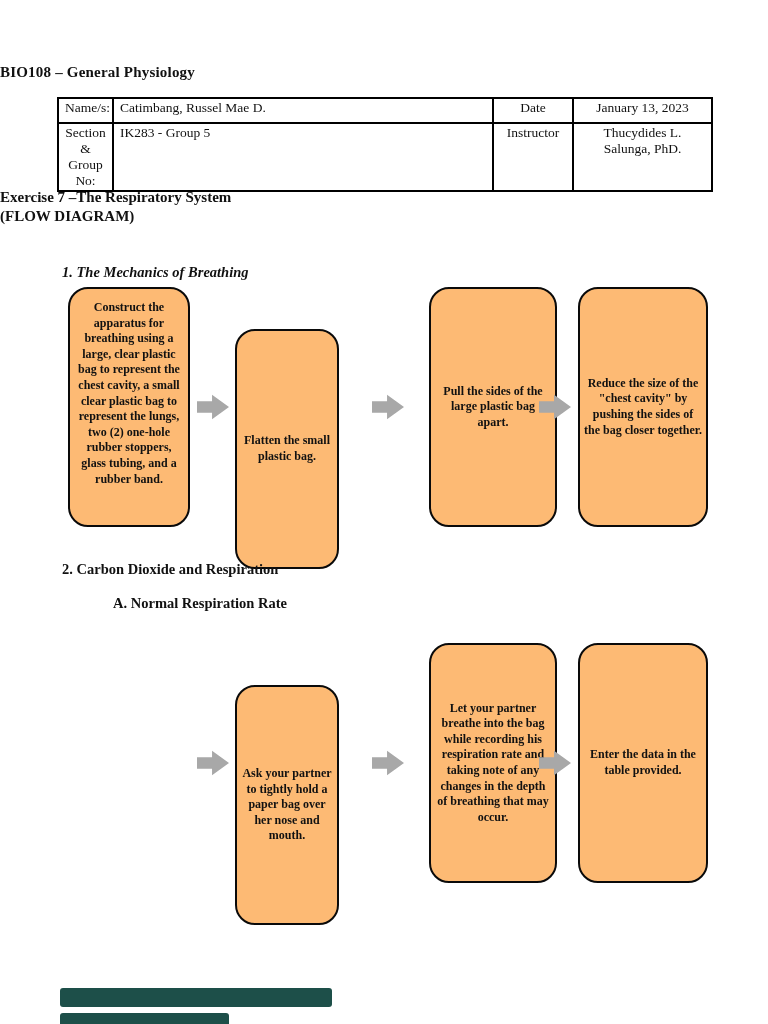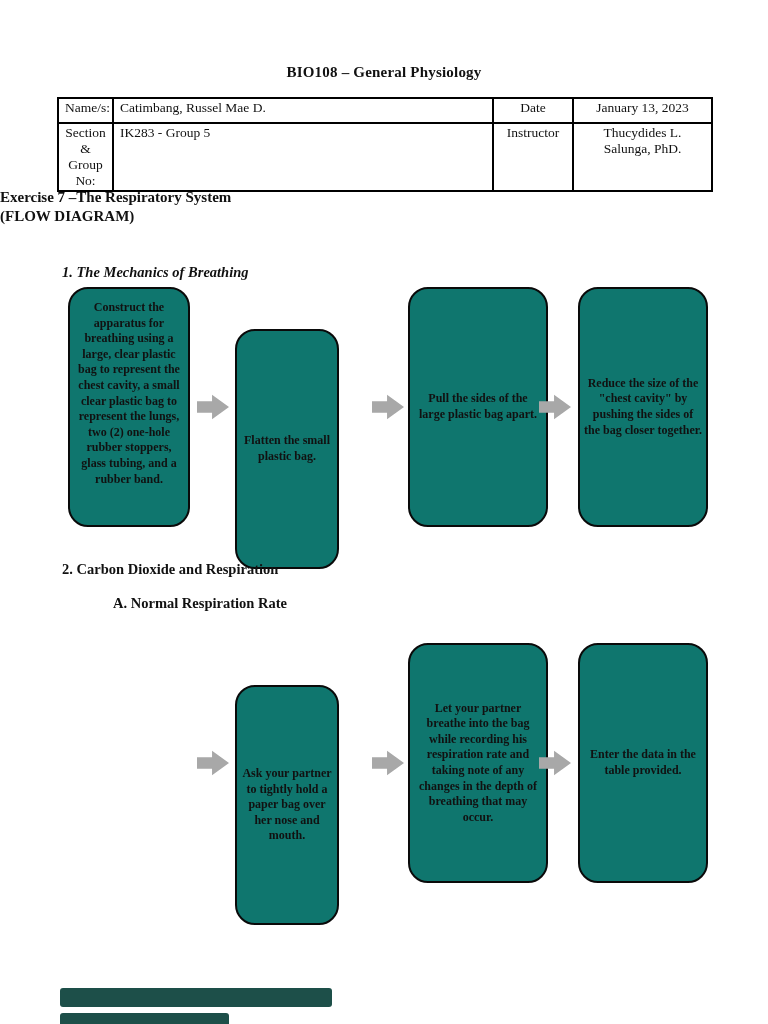--- a/index.html
+++ b/index.html
@@ -1,49 +1,49 @@
 <!DOCTYPE html>
 <html><head>
 <meta charset="utf-8">
 <style>
   html,body{margin:0;padding:0;background:#ffffff;}
   .page{
     position:relative;width:768px;height:1024px;background:#ffffff;
     font-family:"Liberation Serif", serif;color:#111;overflow:hidden;
   }
   .course-title{
-    position:absolute;top:64px;left:0;width:100%;text-align:center;
+    position:absolute;top:64px;left:0;width:100%;
     font-weight:bold;font-size:15px;letter-spacing:.2px;
   }
   table.info{
     position:absolute;left:57px;top:97px;width:654px;
     border-collapse:collapse;font-size:13.5px;table-layout:fixed;
   }
   table.info td{border:2px solid #000;padding:1px 6px;vertical-align:top;line-height:16px;}
   td.lbl{text-align:center;border-radius:6px;}
   td.val{text-align:left;}
   td.ctr{text-align:center;}
   .exercise-title{
     position:absolute;top:188px;left:0;width:100%;
     font-weight:bold;font-size:15px;line-height:19px;
   }
   .h-sec{position:absolute;font-weight:bold;font-size:14.5px;}
   .h1a{left:62px;top:264px;font-style:italic;}
   .h2a{left:62px;top:561px;}
   .h2b{left:113px;top:595px;}
   .step-box{
-    position:absolute;background:#0f766e;border:2.5px solid #0a0a0a;border-radius:20px;
+    position:absolute;background:#fdba74;border:2.5px solid #0a0a0a;border-radius:20px;
     display:flex;align-items:center;justify-content:center;text-align:center;
     font-weight:bold;font-size:12px;line-height:15.6px;
     padding:8px 4px;box-sizing:border-box;height:240px;
   }
   .step-box.top{align-items:flex-start;padding-top:11px;}
   .b1{left:68px;width:122px;}
   .b2{left:235px;width:104px;margin-top:42px;}
-  .b3{left:408px;width:140px;}
+  .b3{left:429px;width:128px;}
   .b4{left:578px;width:130px;}
   .r1{top:287px;}
   .r2{top:643px;}
   .arrow{
     position:absolute;width:32px;height:30px;background:#a8a8a8;
     clip-path:polygon(0 31%,47% 31%,47% 9%,100% 50%,47% 91%,47% 69%,0 69%);
   }
   .a1{left:197px;} .a2{left:372px;} .a3{left:539px;}
   .ay1{top:392px;} .ay2{top:748px;}
   .ph-bar{position:absolute;border-radius:3px;}

